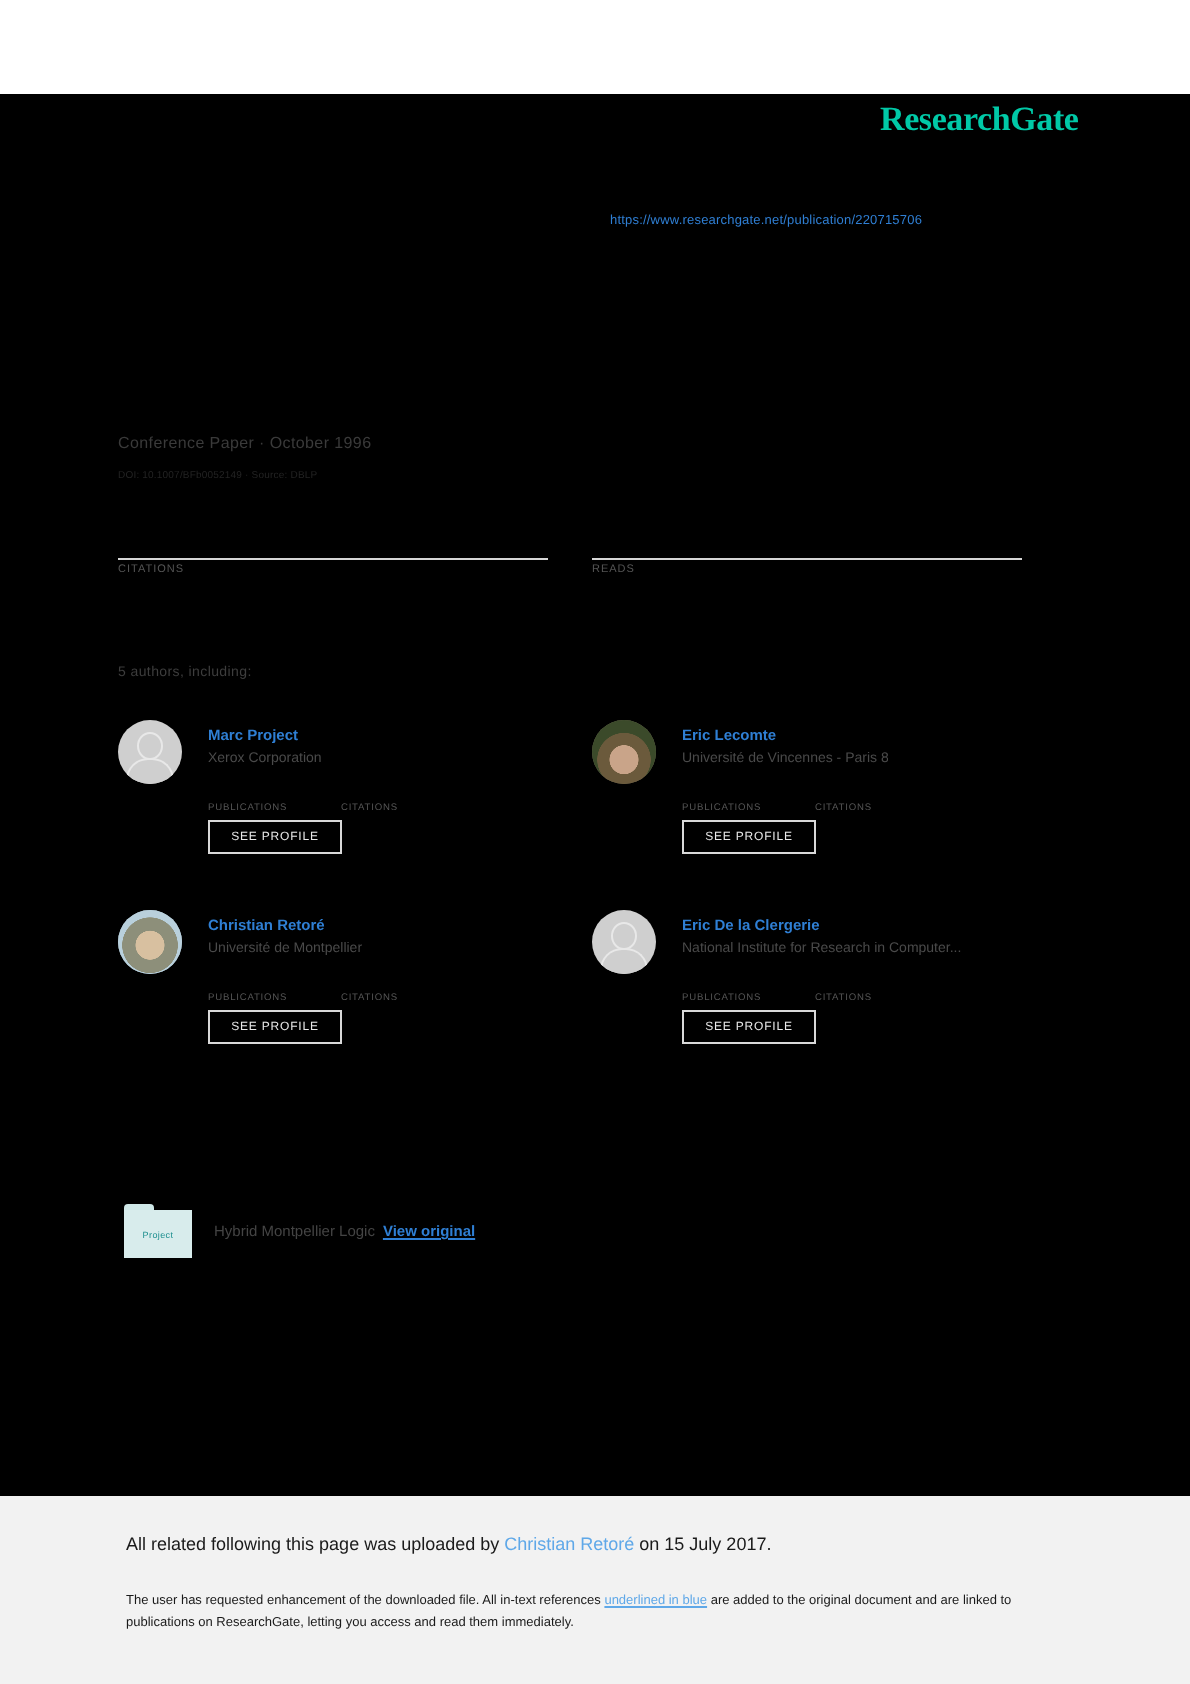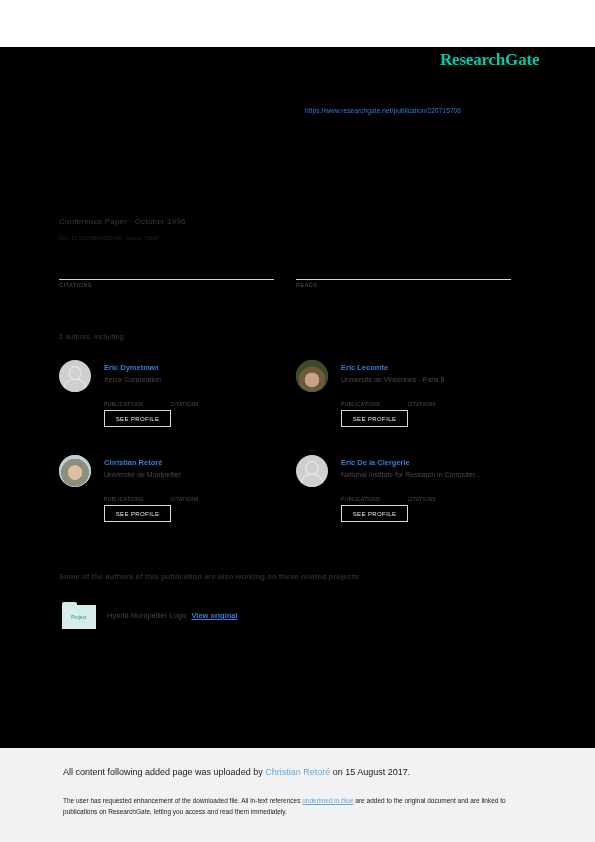--- a/index.html
+++ b/index.html
@@ -188,21 +188,21 @@
       <div class="lbl">READS</div>
     </div>
 
     <div class="authors-head">5 authors, including:</div>
 
     <div class="author a1">
       <div class="avatar">
         <div class="head"></div>
           <div class="body"></div>
       </div>
-      <div class="aname">Eric Dymetman</div>
+      <div class="aname">Marc Project</div>
       <div class="aaff">Xerox Corporation</div>
       <div class="astats">
         <div class="astat s1">
           <div class="n"></div>
           <div class="l">PUBLICATIONS</div>
         </div>
         <div class="astat">
           <div class="n"></div>
           <div class="l">CITATIONS</div>
         </div>
@@ -261,37 +261,36 @@
           <div class="l">PUBLICATIONS</div>
         </div>
         <div class="astat">
           <div class="n"></div>
           <div class="l">CITATIONS</div>
         </div>
       </div>
       <div class="seebtn">SEE PROFILE</div>
     </div>
 
-    <div class="proj-head">Some of the authors of this publication are also working on these related projects:</div>
 
     <div class="proj-row">
       <div class="proj-icon">
         <div class="tab"></div>
         <div class="folder"></div>
         <div class="ptxt">Project</div>
       </div>
       <div class="proj-name">
         <span>Hybrid Montpellier Logic</span><a class="proj-link">View original</a>
       </div>
     </div>
 
   </div>
 
   <div class="footer">
     <div class="f-line1">
-      <span>All content following added page was uploaded by </span><span class="lnk">Christian Retoré</span><span> on 15 August 2017.</span>
+      <span>All related following this page was uploaded by </span><span class="lnk">Christian Retoré</span><span> on 15 July 2017.</span>
     </div>
     <div class="f-para">
       <span>The user has requested enhancement of the downloaded file. All in-text references </span><span class="und">underlined in blue</span><span> are added to the original document and are linked to publications on ResearchGate, letting you access and read them immediately.</span>
     </div>
   </div>
 
 </div>
 
 </body></html>

